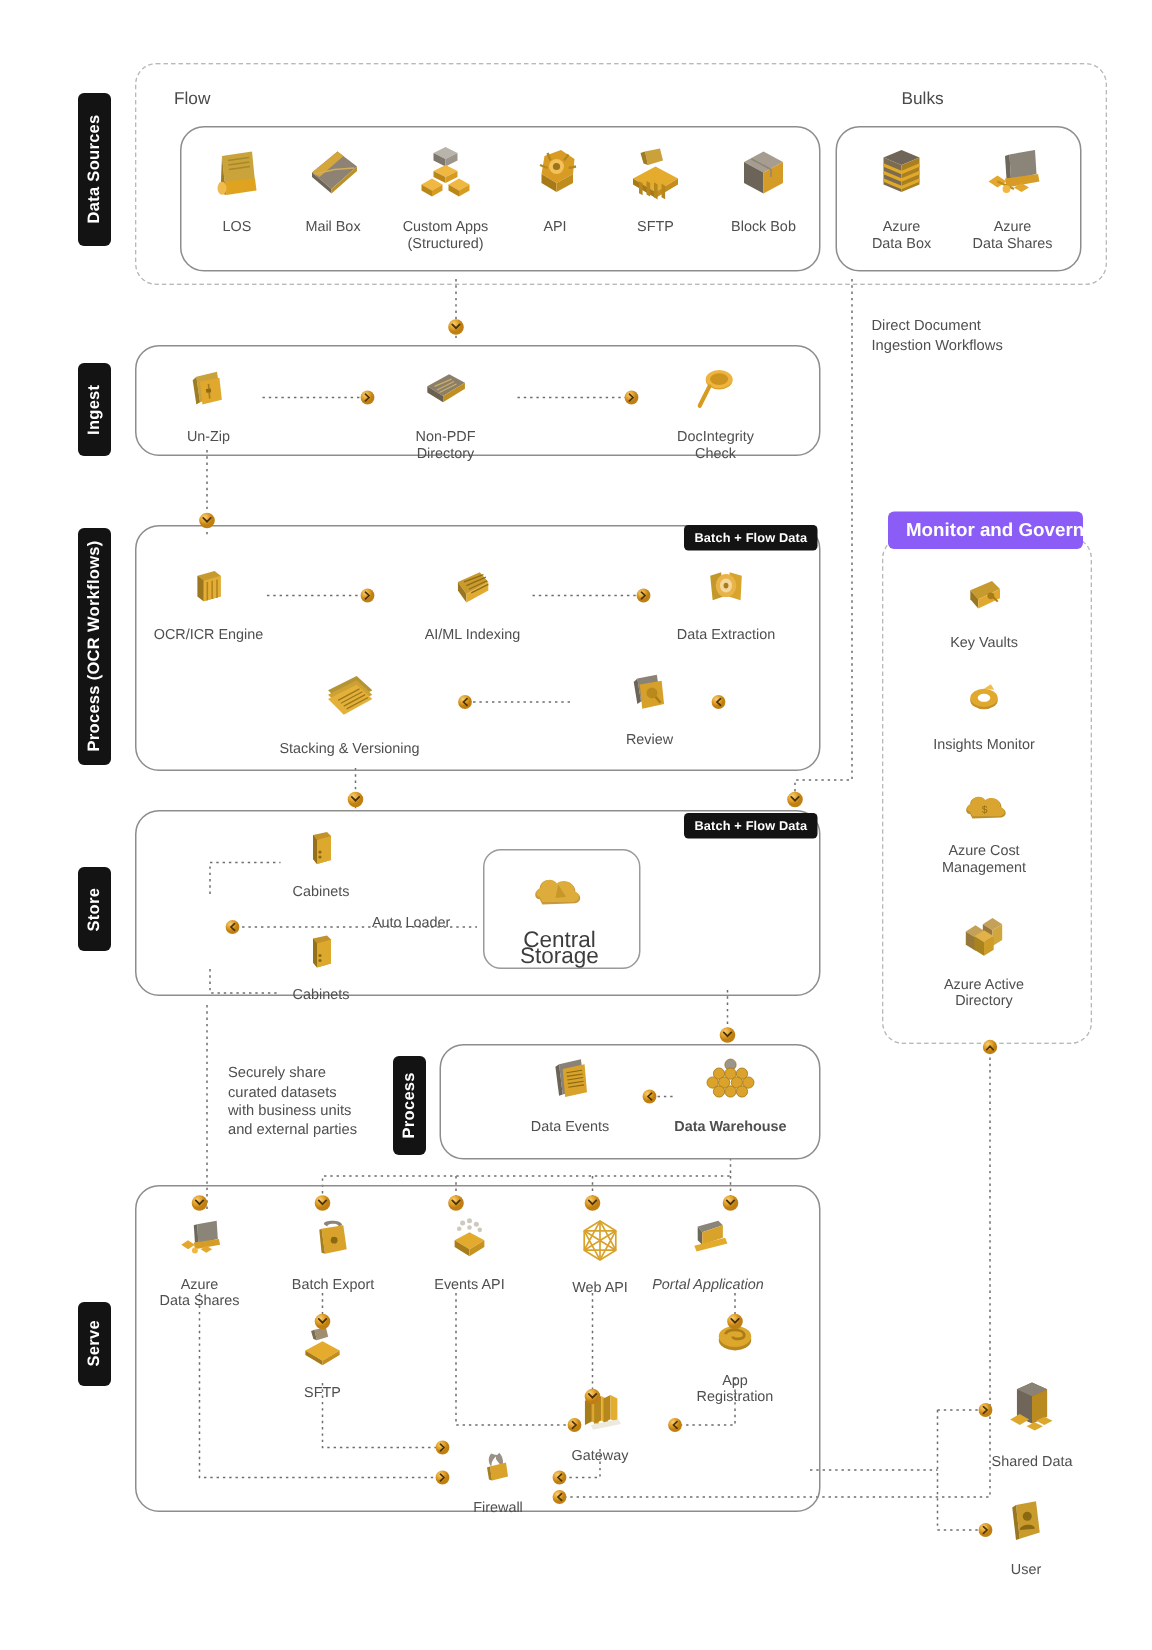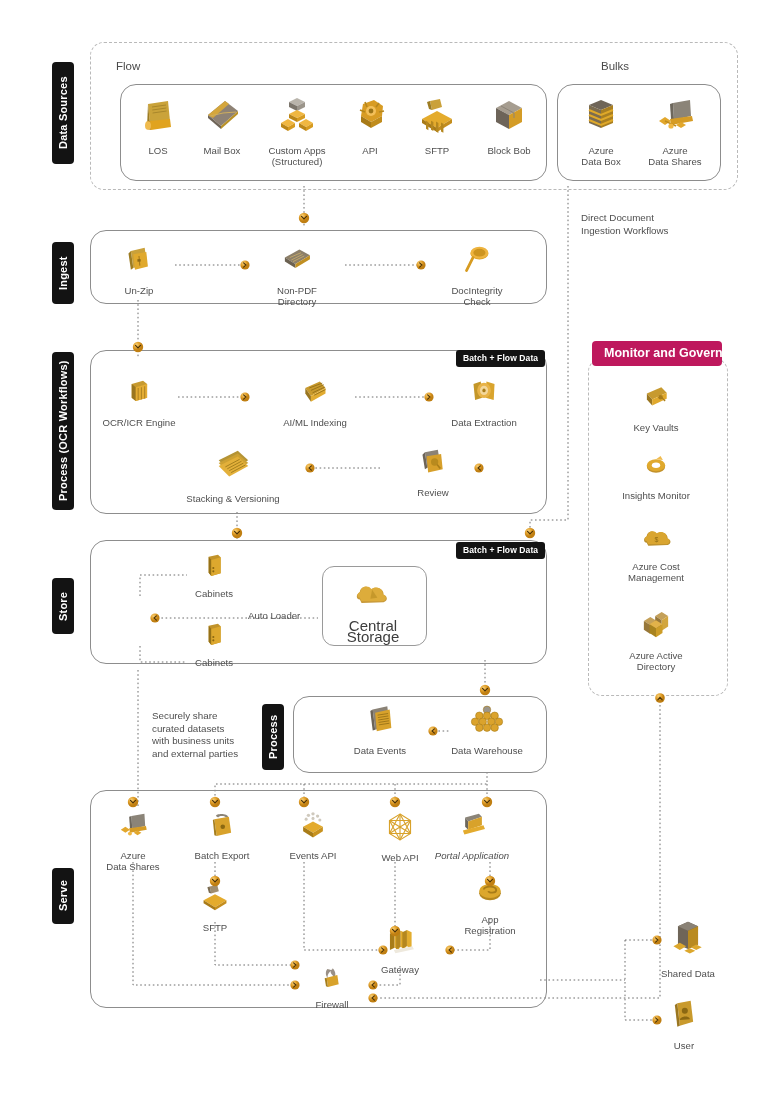--- a/index.html
+++ b/index.html
@@ -35,21 +35,21 @@
 
   .grouplabel{position:absolute;font-size:11.5px;color:#4a4a4a;}
 
   .badge{
     position:absolute;background:#131313;color:#fff;border-radius:3px;
     font-size:8.5px;font-weight:600;padding:3px 7px 4px 7px;white-space:nowrap;
     letter-spacing:.1px;
   }
 
   .paneltitle{
-    position:absolute;background:#be185d;color:#fff;border-radius:4px;
+    position:absolute;background:#8b5cf6;color:#fff;border-radius:4px;
     font-size:12.5px;font-weight:700;padding:5px 12px 6px 12px;white-space:nowrap;
     text-align:center;
   }
 
   
   .node{position:absolute;width:104px;margin-left:-52px;text-align:center;}
   .node .ic{display:block;margin:0 auto;}
   .node .lbl{
     display:block;margin-top:4px;font-size:9.6px;line-height:11.4px;color:#4f4f4f;
     white-space:pre-line;
@@ -509,21 +509,21 @@
         <path d="M12 8 L15 33 L12 34 L9 10 Z" fill="#6b6357"></path>
         <path d="M15 12 L33 8 L35 31 L17 35 Z" fill="#d8a22b"></path>
         <g stroke="#8b6812" stroke-width="0.9">
           <path d="M18 15 L31 13 M18.4 18 L31.4 16 M18.8 21 L31.8 19 M19.2 24 L32.2 22 M19.6 27 L32.6 25"></path>
         </g>
       </svg>
     </span>
     <span class="lbl">Data Events</span>
   </div>
 
-  <div class="node" style="left:487px;top:703px;">
+  <div class="node" style="left:487px;top:703px;font-weight:bold;">
     <span class="ic">
       <svg width="40" height="34" viewBox="0 0 46 40">
         <g fill="#dba32c" stroke="#a87c18" stroke-width="0.7">
           <circle cx="23" cy="8" r="4.4" fill="#9b958b"></circle>
           <circle cx="14" cy="15" r="4.4"></circle>
             <circle cx="23" cy="15" r="4.4"></circle>
             <circle cx="32" cy="15" r="4.4"></circle>
           <circle cx="9" cy="22" r="4.4"></circle>
             <circle cx="18" cy="22" r="4.4"></circle>
             <circle cx="28" cy="22" r="4.4"></circle>

